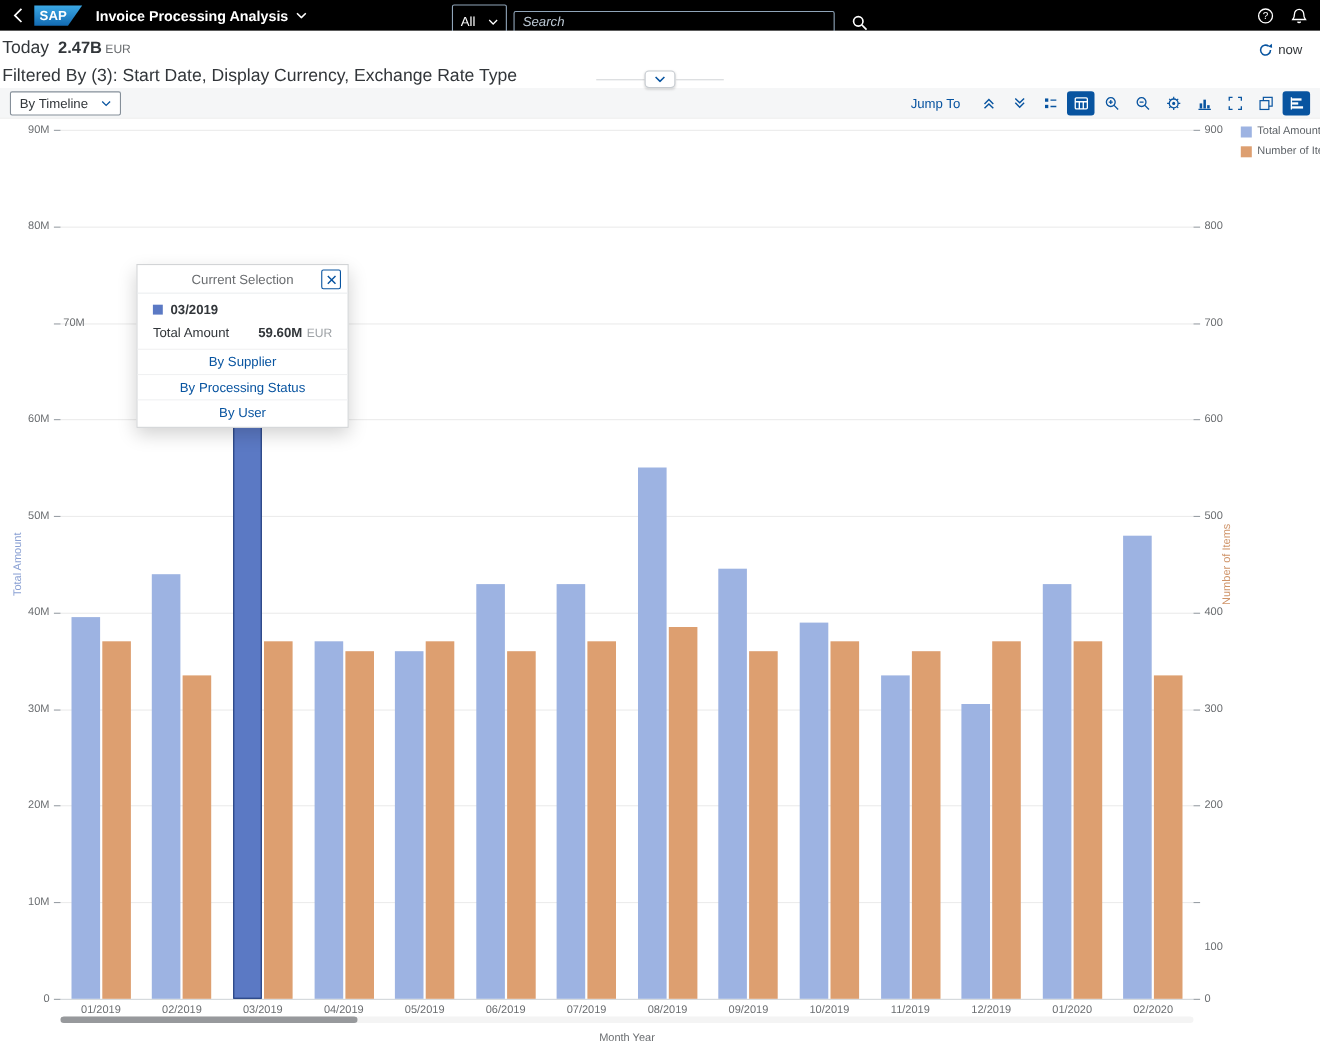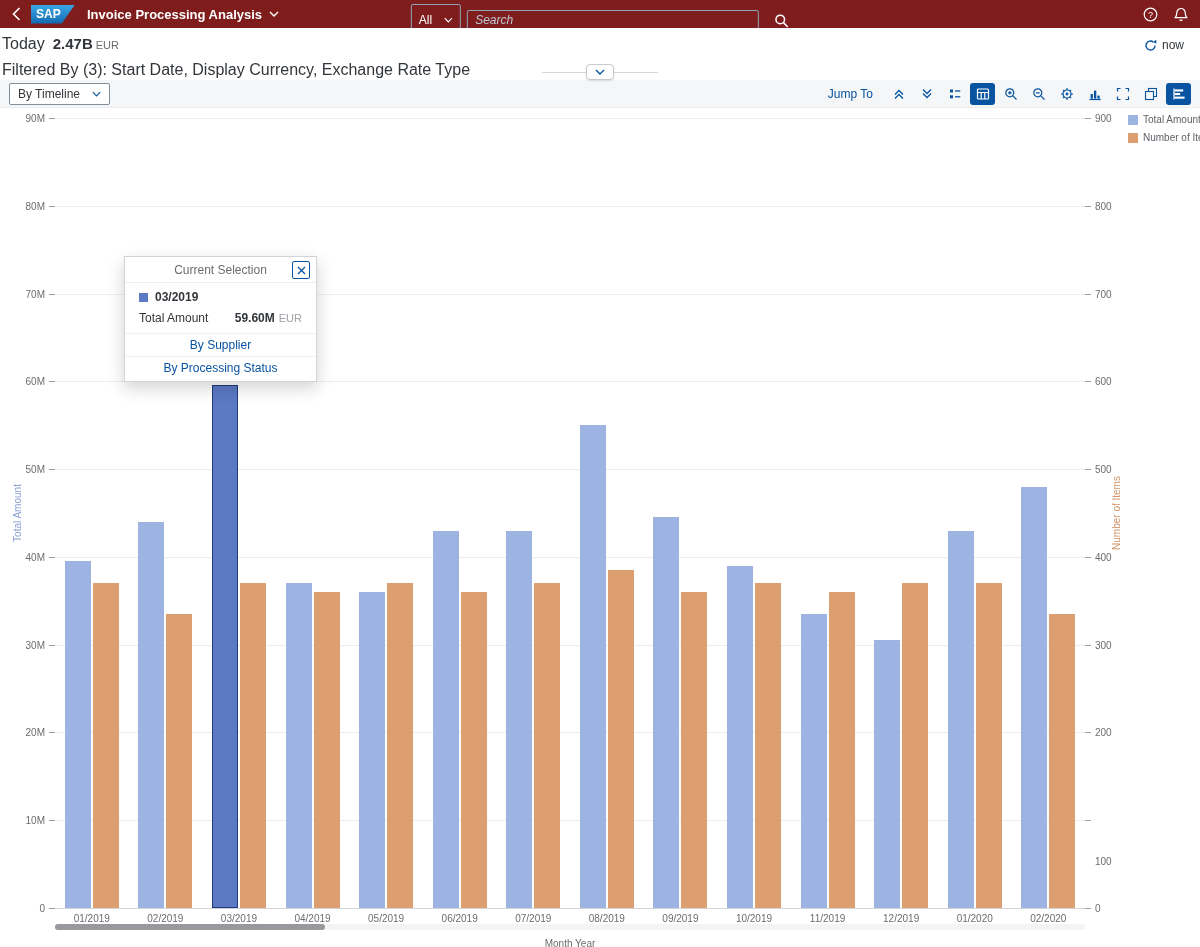--- a/index.html
+++ b/index.html
@@ -1,20 +1,20 @@
 <!DOCTYPE html>
 <html><head>
 <meta charset="utf-8">
 <style>
   * { box-sizing: border-box; margin: 0; padding: 0; }
   html, body { width: 1200px; height: 947px; }
   body { font-family: "Liberation Sans", sans-serif; background: #fff; overflow: hidden; position: relative; }
 
   
-  .shell { height: 28px; background: #7f1d1d; display: flex; align-items: center; padding: 0 12px; position: relative; color: #fff; }
+  .shell { height: 28px; background: #000000; display: flex; align-items: center; padding: 0 12px; position: relative; color: #fff; }
   .back-btn { display: flex; align-items: center; margin-right: 10px; cursor: pointer; }
   .sap-logo { height: 19px; width: 44px; background: linear-gradient(180deg, #3ba8e5, #1168b0); clip-path: polygon(0 0, 100% 0, 70% 100%, 0 100%); display: flex; align-items: center; padding-left: 5px; font-weight: bold; font-size: 12px; color: #fff; margin-right: 12px; }
   .shell-title { font-size: 13px; font-weight: 600; display: flex; align-items: center; gap: 7px; cursor: pointer; }
   .shell-center { position: absolute; left: 50%; top: 4px; transform: translateX(-50%); display: flex; gap: 6px; align-items: center; }
   .scope-select { display: flex; align-items: center; gap: 12px; height: 32px; border: 1px solid #90a5b9; border-radius: 2px; padding: 0 7px; font-size: 12px; color: #fff; cursor: pointer; }
   .shell-search { width: 292px; height: 20px; border: 1px solid #90a5b9; border-radius: 2px; background: transparent; color: #fff; font-size: 12px; padding: 0 7px; outline: none; }
   .shell-search::placeholder { color: #bcc8d4; font-style: italic; }
   .search-btn { margin-left: 9px; display: flex; align-items: center; cursor: pointer; }
   .shell-right { margin-left: auto; display: flex; gap: 16px; align-items: center; }
   .shell-icon { display: flex; align-items: center; cursor: pointer; }
@@ -60,21 +60,21 @@
   .axis-title.right { left: 1116px; top: 405px; transform: translate(-50%, -50%) rotate(-90deg); color: #cf9469; }
   .legend { position: absolute; left: 1128px; top: 6px; }
   .legend-item { display: flex; align-items: center; gap: 5px; margin-bottom: 7px; }
   .legend-swatch { width: 10px; height: 10px; flex: 0 0 auto; }
   .legend-label { font-size: 10px; color: #5e6368; white-space: nowrap; }
   .hscroll { position: absolute; left: 55px; top: 816px; width: 1030px; height: 6px; background: #f4f4f4; border-radius: 3px; }
   .hscroll-thumb { width: 270px; height: 6px; background: #97999c; border-radius: 3px; cursor: pointer; }
   .xaxis-name { position: absolute; left: 55px; top: 830px; width: 1030px; text-align: center; font-size: 10px; color: #6a6d70; }
 
   
-  .popover { position: absolute; left: 124px; top: 132px; width: 193px; background: #fff; border: 1px solid #d2d4d6; box-shadow: 0 6px 16px rgba(0,0,0,.18); z-index: 20; font-size: 12px; margin-top: 16px; }
+  .popover { position: absolute; left: 124px; top: 132px; width: 193px; background: #fff; border: 1px solid #d2d4d6; box-shadow: 0 6px 16px rgba(0,0,0,.18); z-index: 20; font-size: 12px; }
   .popover-header { position: relative; height: 26px; display: flex; align-items: center; justify-content: center; color: #6a6d70; border-bottom: 1px solid #eceef0; }
   .popover-close { position: absolute; right: 6px; top: 4px; width: 18px; height: 18px; border: 1px solid #0854a0; border-radius: 2px; display: flex; align-items: center; justify-content: center; background: #fff; cursor: pointer; }
   .popover-selection { display: flex; align-items: center; gap: 7px; padding: 7px 14px 3px; font-weight: 700; color: #32363a; }
   .swatch-sm { width: 9px; height: 9px; background: #5b79c4; flex: 0 0 auto; }
   .popover-metric { display: flex; justify-content: space-between; align-items: baseline; padding: 4px 14px 8px; color: #32363a; border-bottom: 1px solid #f0f1f2; }
   .metric-value { font-weight: 700; }
   .metric-unit { color: #9ea2a6; font-weight: 400; margin-left: 4px; font-size: 11px; }
   .popover-link { display: block; text-align: center; padding: 4px 0; color: #0854a0; border-bottom: 1px solid #f0f1f2; cursor: pointer; }
   .popover-link:last-child { border-bottom: none; padding-bottom: 6px; }
 </style>
@@ -315,21 +315,21 @@
         </div>
         <div class="bar-group">
           <div class="bar" style="height: 53.3333%; background: rgb(157, 179, 226);"></div>
           <div class="bar" style="height: 37.2222%; background: rgb(221, 159, 112);"></div>
         </div>
       </div>
   <span class="tick-label left" style="top: 0%;">90M</span>
       <span class="tick-label right" style="top: 0%;">900</span>
       <span class="tick-label left" style="top: 11.1111%;">80M</span>
       <span class="tick-label right" style="top: 11.1111%;">800</span>
-      <span class="tick-label left" style="top: 22.2222%;">70M</span>
+      <span class="tick-label left" style="top: 22.2222%; margin-left: 32px;">70M</span>
       <span class="tick-label right" style="top: 22.2222%;">700</span>
       <span class="tick-label left" style="top: 33.3333%;">60M</span>
       <span class="tick-label right" style="top: 33.3333%;">600</span>
       <span class="tick-label left" style="top: 44.4444%;">50M</span>
       <span class="tick-label right" style="top: 44.4444%;">500</span>
       <span class="tick-label left" style="top: 55.5556%;">40M</span>
       <span class="tick-label right" style="top: 55.5556%;">400</span>
       <span class="tick-label left" style="top: 66.6667%;">30M</span>
       <span class="tick-label right" style="top: 66.6667%;">300</span>
       <span class="tick-label left" style="top: 77.7778%;">20M</span>
@@ -373,14 +373,15 @@
     <div class="popover-selection">
       <span class="swatch-sm" style="background: rgb(91, 121, 196);"></span>
       <span>03/2019</span>
     </div>
     <div class="popover-metric">
       <span>Total Amount</span>
       <span><span class="metric-value">59.60M</span><span class="metric-unit">EUR</span></span>
     </div>
     <a class="popover-link">By Supplier</a>
     <a class="popover-link">By Processing Status</a>
+    <a class="popover-link">By User</a>
   </div>
 </div>
 
 </body></html>

